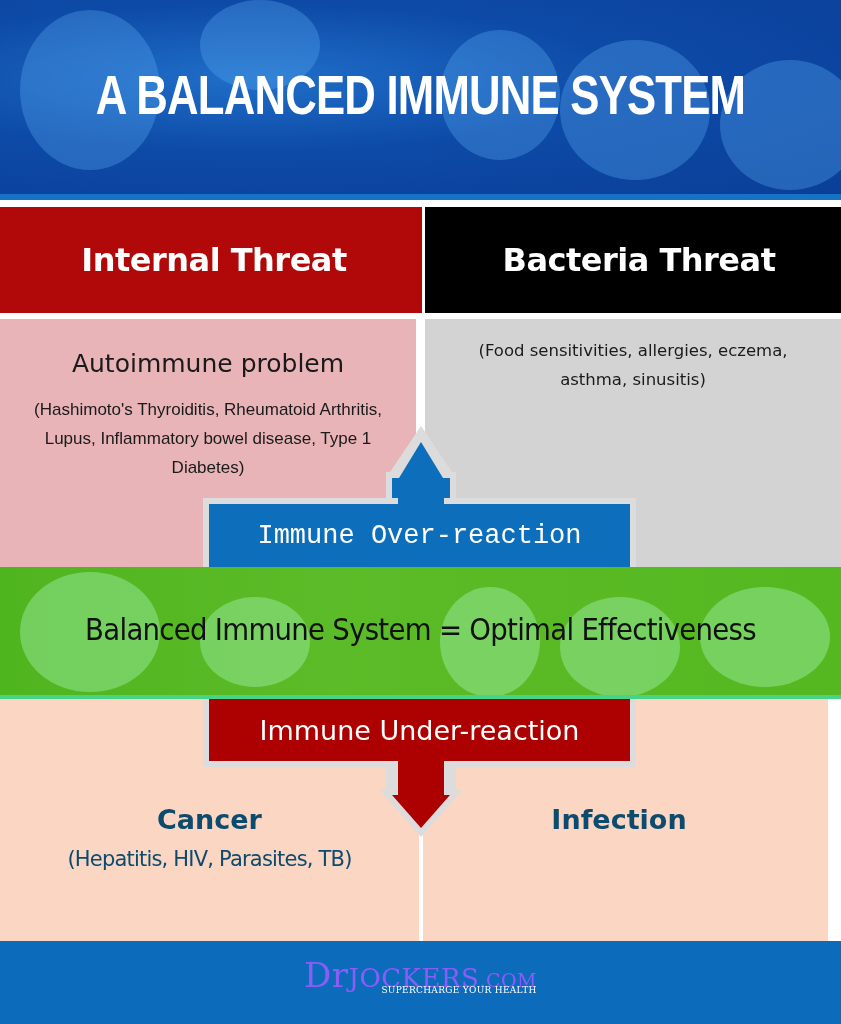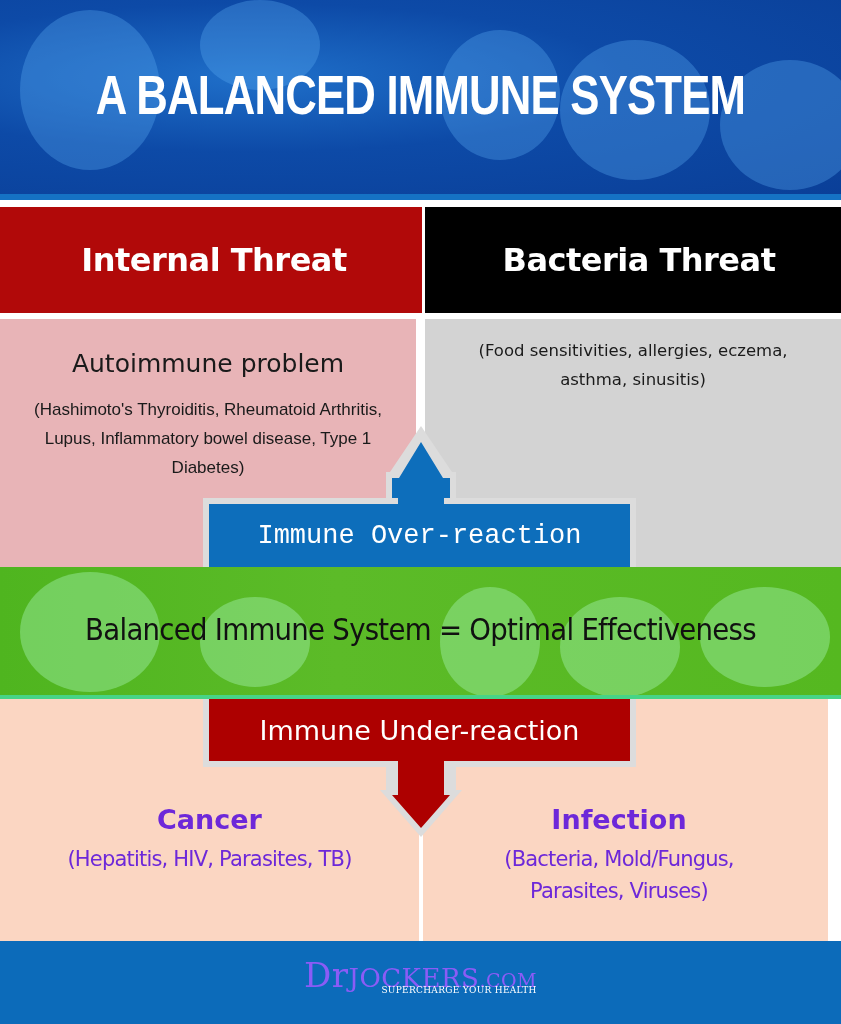--- a/index.html
+++ b/index.html
@@ -61,21 +61,21 @@
     }
     .band .blob { position: absolute; border-radius: 50%; background: rgba(160,240,170,0.45); }
     .band-stripe { left: 0; top: 695px; width: 841px; height: 4px; background: #47d486; }
     .band-text {
       left: 0; top: 612px; width: 841px; text-align: center; color: #111111;
       font-size: 30px; font-family: "DejaVu Sans", sans-serif; letter-spacing: -0.8px;
       transform: scaleX(0.92); white-space: nowrap;
     }
 
     
-    .bpanel { top: 699px; height: 242px; background: #fbd6c2; text-align: center; color: #6d28d9; }
+    .bpanel { top: 699px; height: 242px; background: #fbd6c2; text-align: center; color: #0c4a6e; }
     .bpanel.left { left: 0; width: 419px; }
     .bpanel.right { left: 410px; width: 418px; }
     .bpanel .btitle {
       position: absolute; left: 0; width: 100%; top: 105px;
       font-size: 27px; font-weight: bold; font-family: "DejaVu Sans", sans-serif;
     }
     .bpanel .bdesc {
       position: absolute; left: 0; width: 100%; top: 144px;
       font-size: 21px; line-height: 32px; font-family: "DejaVu Sans", sans-serif;
       letter-spacing: -0.8px;
@@ -149,21 +149,20 @@
 </div>
 <div class="abs band-stripe"></div>
 <div class="abs band-text">Balanced Immune System = Optimal Effectiveness</div>
 
 <div class="abs bpanel left">
   <div class="btitle">Cancer</div>
   <div class="bdesc">(Hepatitis, HIV, Parasites, TB)</div>
 </div>
 <div class="abs bpanel right">
   <div class="btitle">Infection</div>
-  <div class="bdesc" style="padding:0 60px;box-sizing:border-box;">(Bacteria, Mold/Fungus, Parasites, Viruses)</div>
 </div>
 <div class="abs divider-line"></div>
 
 <div class="abs under-box"></div>
 <div class="abs under-inner">Immune Under-reaction</div>
 <svg class="arrow" style="left:0;top:0;" width="841" height="1024">
   <polygon points="386,765 386,790 380,790 421,837 462,790 456,790 456,765" fill="#dcdcdc"></polygon>
   <polygon points="398,759 398,795 392,795 421,828 450,795 444,795 444,759" fill="#ad0000"></polygon>
 </svg>
 

